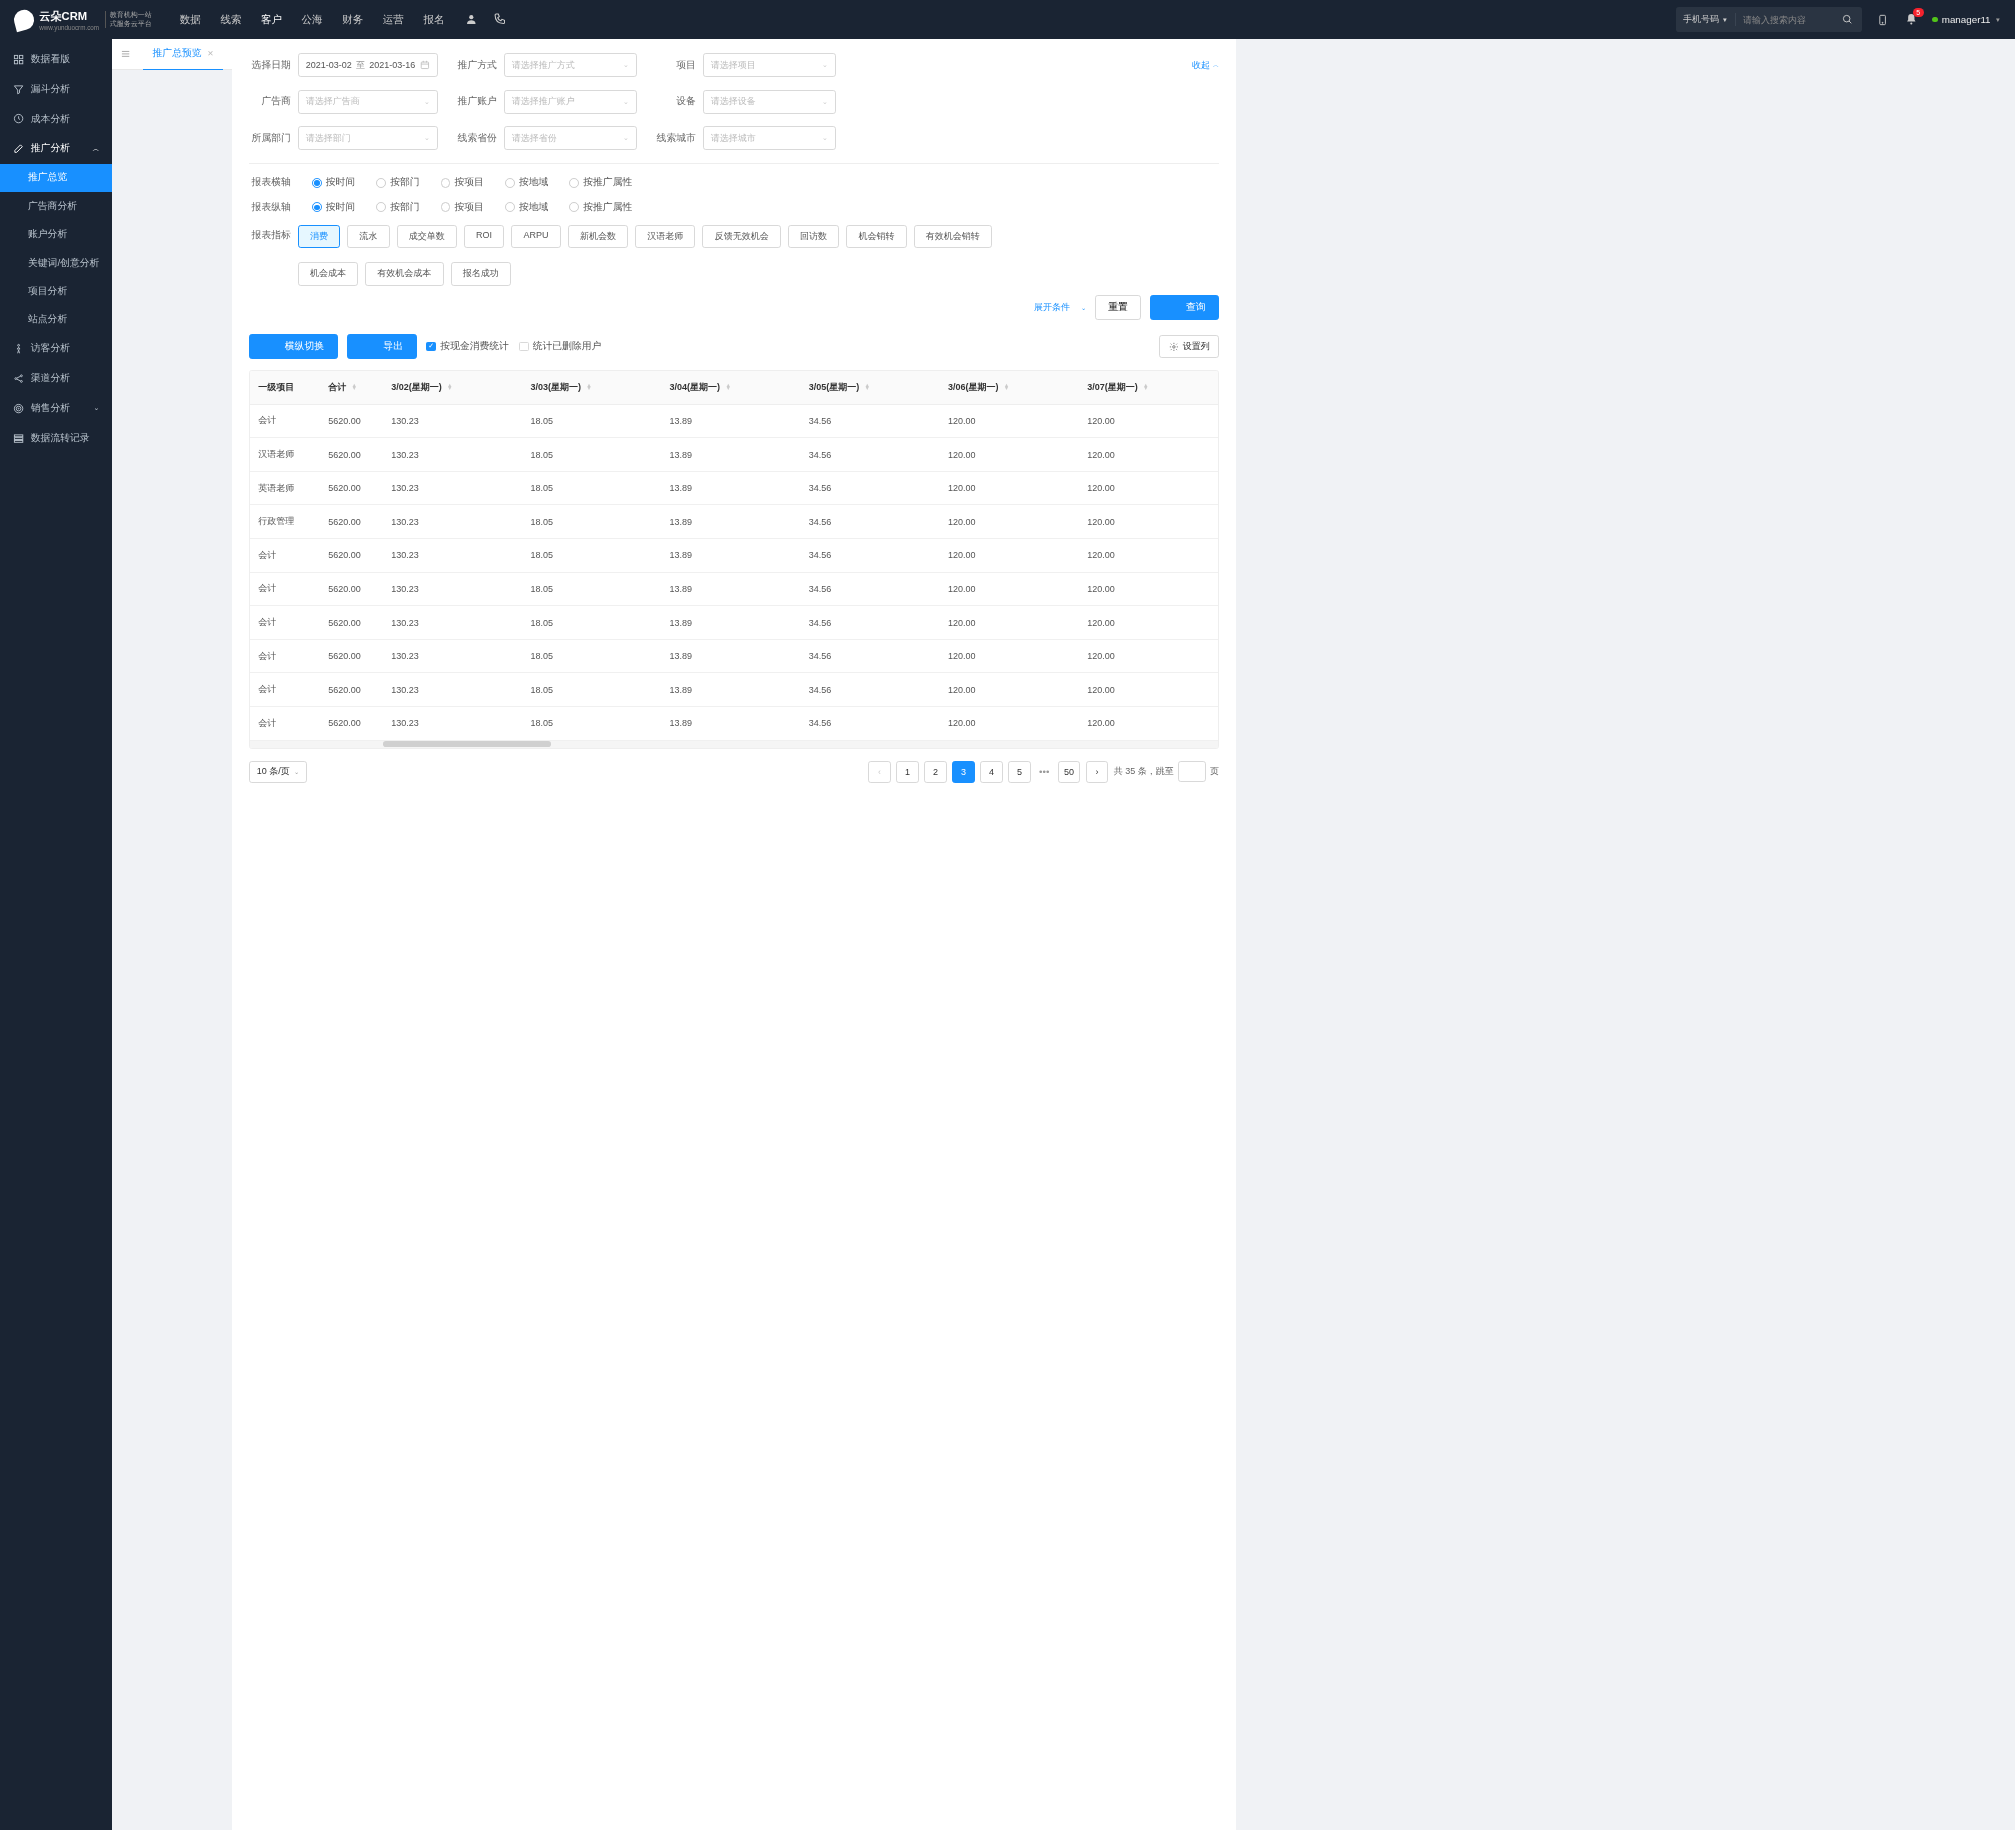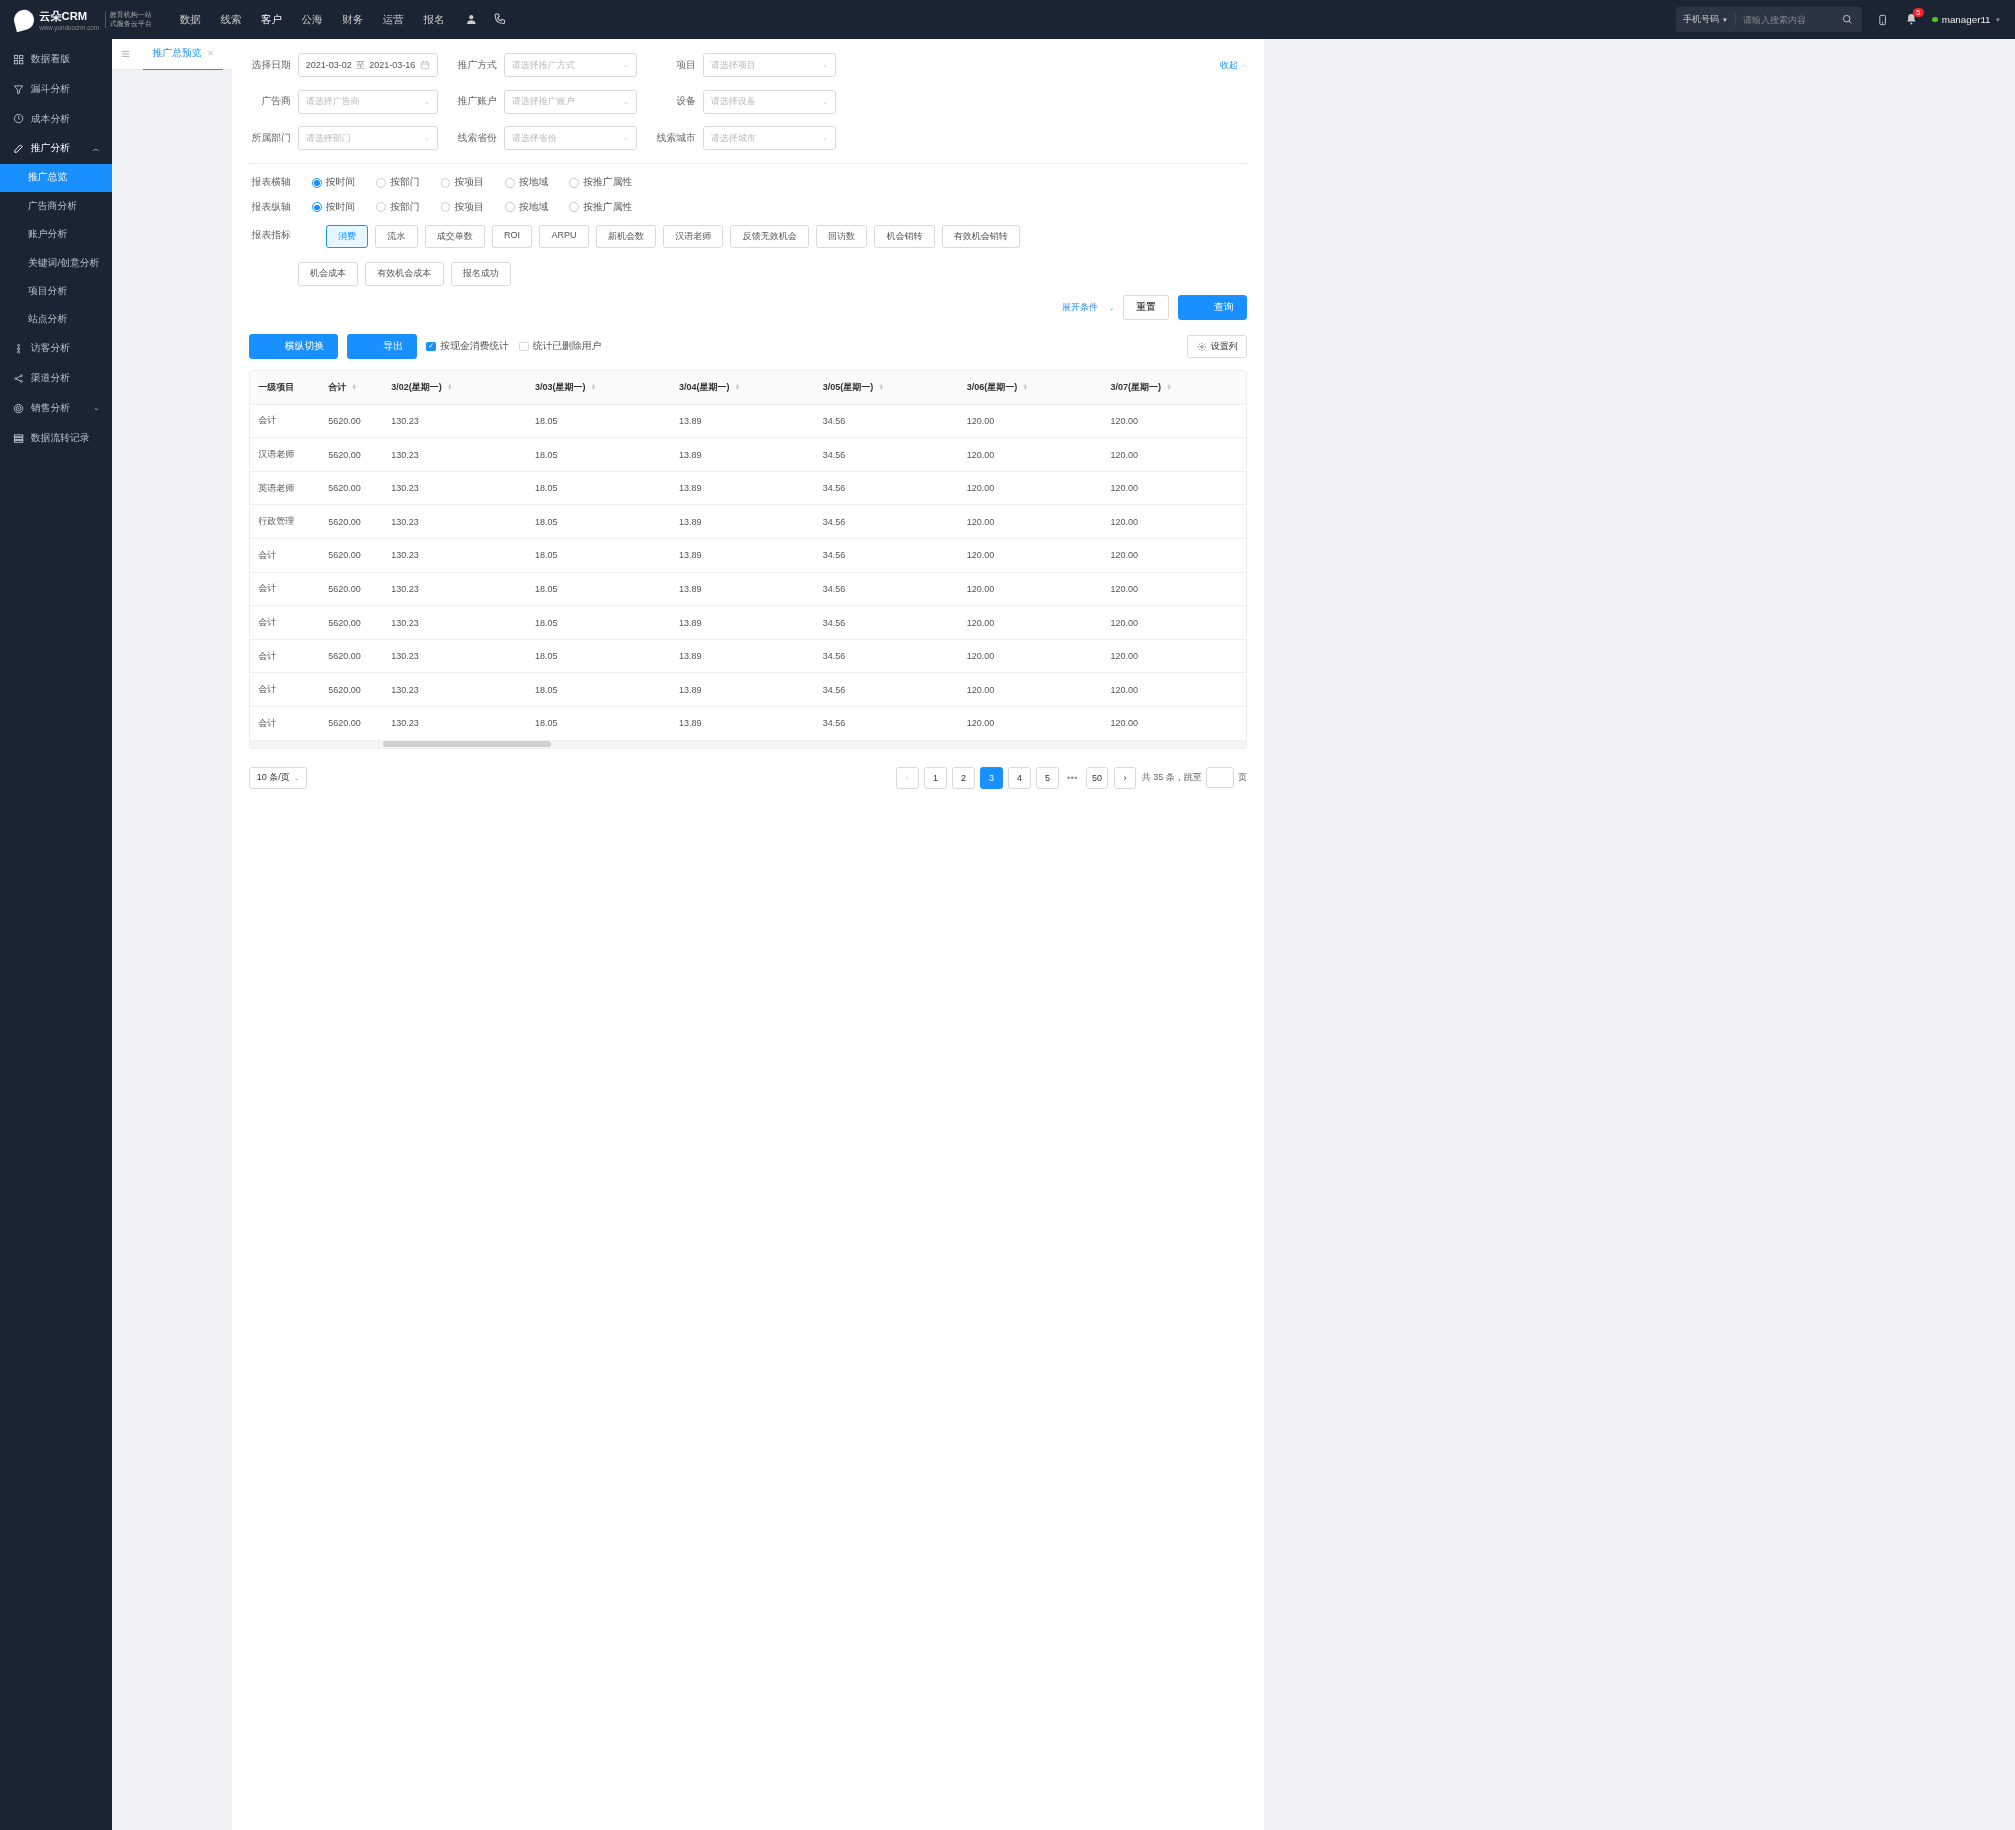--- a/index.html
+++ b/index.html
@@ -90,21 +90,21 @@
   .divider { border:none; border-top:0.7px solid #eee; margin: 7px 0 12.6px;}
   .radio-row { display:flex; align-items:center; gap:21px; margin-bottom:11.2px;}
   .radio-label { color:#666; min-width:42px; text-align:right;}
   .radio-opt { display:flex; align-items:center; gap:4.2px; cursor:pointer; font-size:9.8px; color:#555;}
   .radio { width:9.8px; height:9.8px; border-radius:50%; border:0.7px solid #ccc; display:inline-block; position:relative;}
   .radio.checked { border-color:#1890ff;}
   .radio.checked::after { content:''; width:5.6px; height:5.6px; background:#1890ff; border-radius:50%; position:absolute; top:1.4px; left:1.4px;}
   .metric-row { display:flex; align-items:flex-start; margin-bottom:9.8px;}
   .metric-tags { display:flex; flex-wrap:wrap; gap:7px; flex:1;}
   .m-tag { border:0.7px solid #d9d9d9; border-radius:2.8px; padding:4.2px 11.2px; font-size:9px; color:#555; cursor:pointer; background:#fff;}
-  .m-tag.active { border-color:#1890ff; color:#1890ff; background:#e6f7ff;margin-left:28px;}
+  .m-tag.active { border-color:#1890ff; color:#1890ff; background:#e6f7ff;}
   .actions-row { display:flex; align-items:center; justify-content:flex-end; gap:8.4px; margin:9.8px 0 14px;}
   .expand-link { color:#1890ff; font-size:9px; display:flex; align-items:center; gap:11px; cursor:pointer;}
   .btn { border:0.7px solid #d9d9d9; border-radius:2.8px; padding:4.9px 12.6px; font-size:9.8px; background:#fff; cursor:pointer;}
   .btn.primary { background:#1890ff; color:#fff; border-color:#1890ff;padding-left:35px;}
   .toolbar { display:flex; align-items:center; gap:9.8px; margin-bottom:11.2px;}
   .checkbox { width:9.8px; height:9.8px; border:0.7px solid #d9d9d9; border-radius:1.4px; display:inline-flex; align-items:center; justify-content:center; background:#fff;}
   .checkbox.checked { background:#1890ff; border-color:#1890ff; color:#fff; font-size:7px;}
   .cb-label { display:flex; align-items:center; gap:4.2px; font-size:9.8px; color:#555; cursor:pointer;}
   .settings-col { margin-left:auto; border:0.7px solid #d9d9d9; border-radius:2.8px; padding:4.2px 8.4px; font-size:9px; display:flex; align-items:center; gap:4.2px; cursor:pointer;}
   
@@ -112,21 +112,21 @@
   table { width:100%; border-collapse:collapse;}
   thead th { background:#fafafa; text-align:left; padding:9.8px 8.4px; font-weight:600; font-size:9px; color:#333; border-bottom:0.7px solid #eee;}
   tbody td { padding:9.8px 8.4px; border-bottom:0.7px solid #f0f0f0; font-size:9px; color:#555;}
   .col-fixed { position:sticky; left:0; background:#fff; }
   thead .col-fixed { background:#fafafa;}
   .col-fixed.c2{ left: 70px;}
   .sort { display:inline-flex; flex-direction:column; margin-left:2.8px; vertical-align:middle; line-height:3.5px; font-size:5.6px; color:#ccc;}
   .hscroll-track { height:7px; background:#f5f5f5; position:relative;}
   .hscroll-thumb { position:absolute; left:133px; width:168px; height:5.6px; top:0.7px; background:#d0d0d0; border-radius:2.8px;}
   
-  .pagination { display:flex; align-items:center; gap:7px; margin-top:18px;}
+  .pagination { display:flex; align-items:center; gap:7px; margin-top:12px;}
   .page-size { border:0.7px solid #d9d9d9; border-radius:2.8px; padding:3.5px 7px; font-size:9px; display:flex; gap:4.2px; align-items:center;}
   .pages { margin-left:auto; display:flex; align-items:center; gap:5.6px;}
   .pg-btn { width:22.4px; height:22.4px; border:0.7px solid #d9d9d9; border-radius:2.8px; display:flex; align-items:center; justify-content:center; font-size:9px; cursor:pointer; background:#fff;}
   .pg-btn.active { background:#1890ff; color:#fff; border-color:#1890ff;}
   .pg-btn.disabled { color:#ccc; cursor:not-allowed;}
   .pg-ellipsis { color:#999; padding:0 2.8px;}
   .pg-total { font-size:9px; color:#666; display:flex; align-items:center; gap:4.2px;}
   .pg-jump { width:28px; height:21px; border:0.7px solid #d9d9d9; border-radius:2.8px; text-align:center;}
   svg { display:block; }
 </style>

